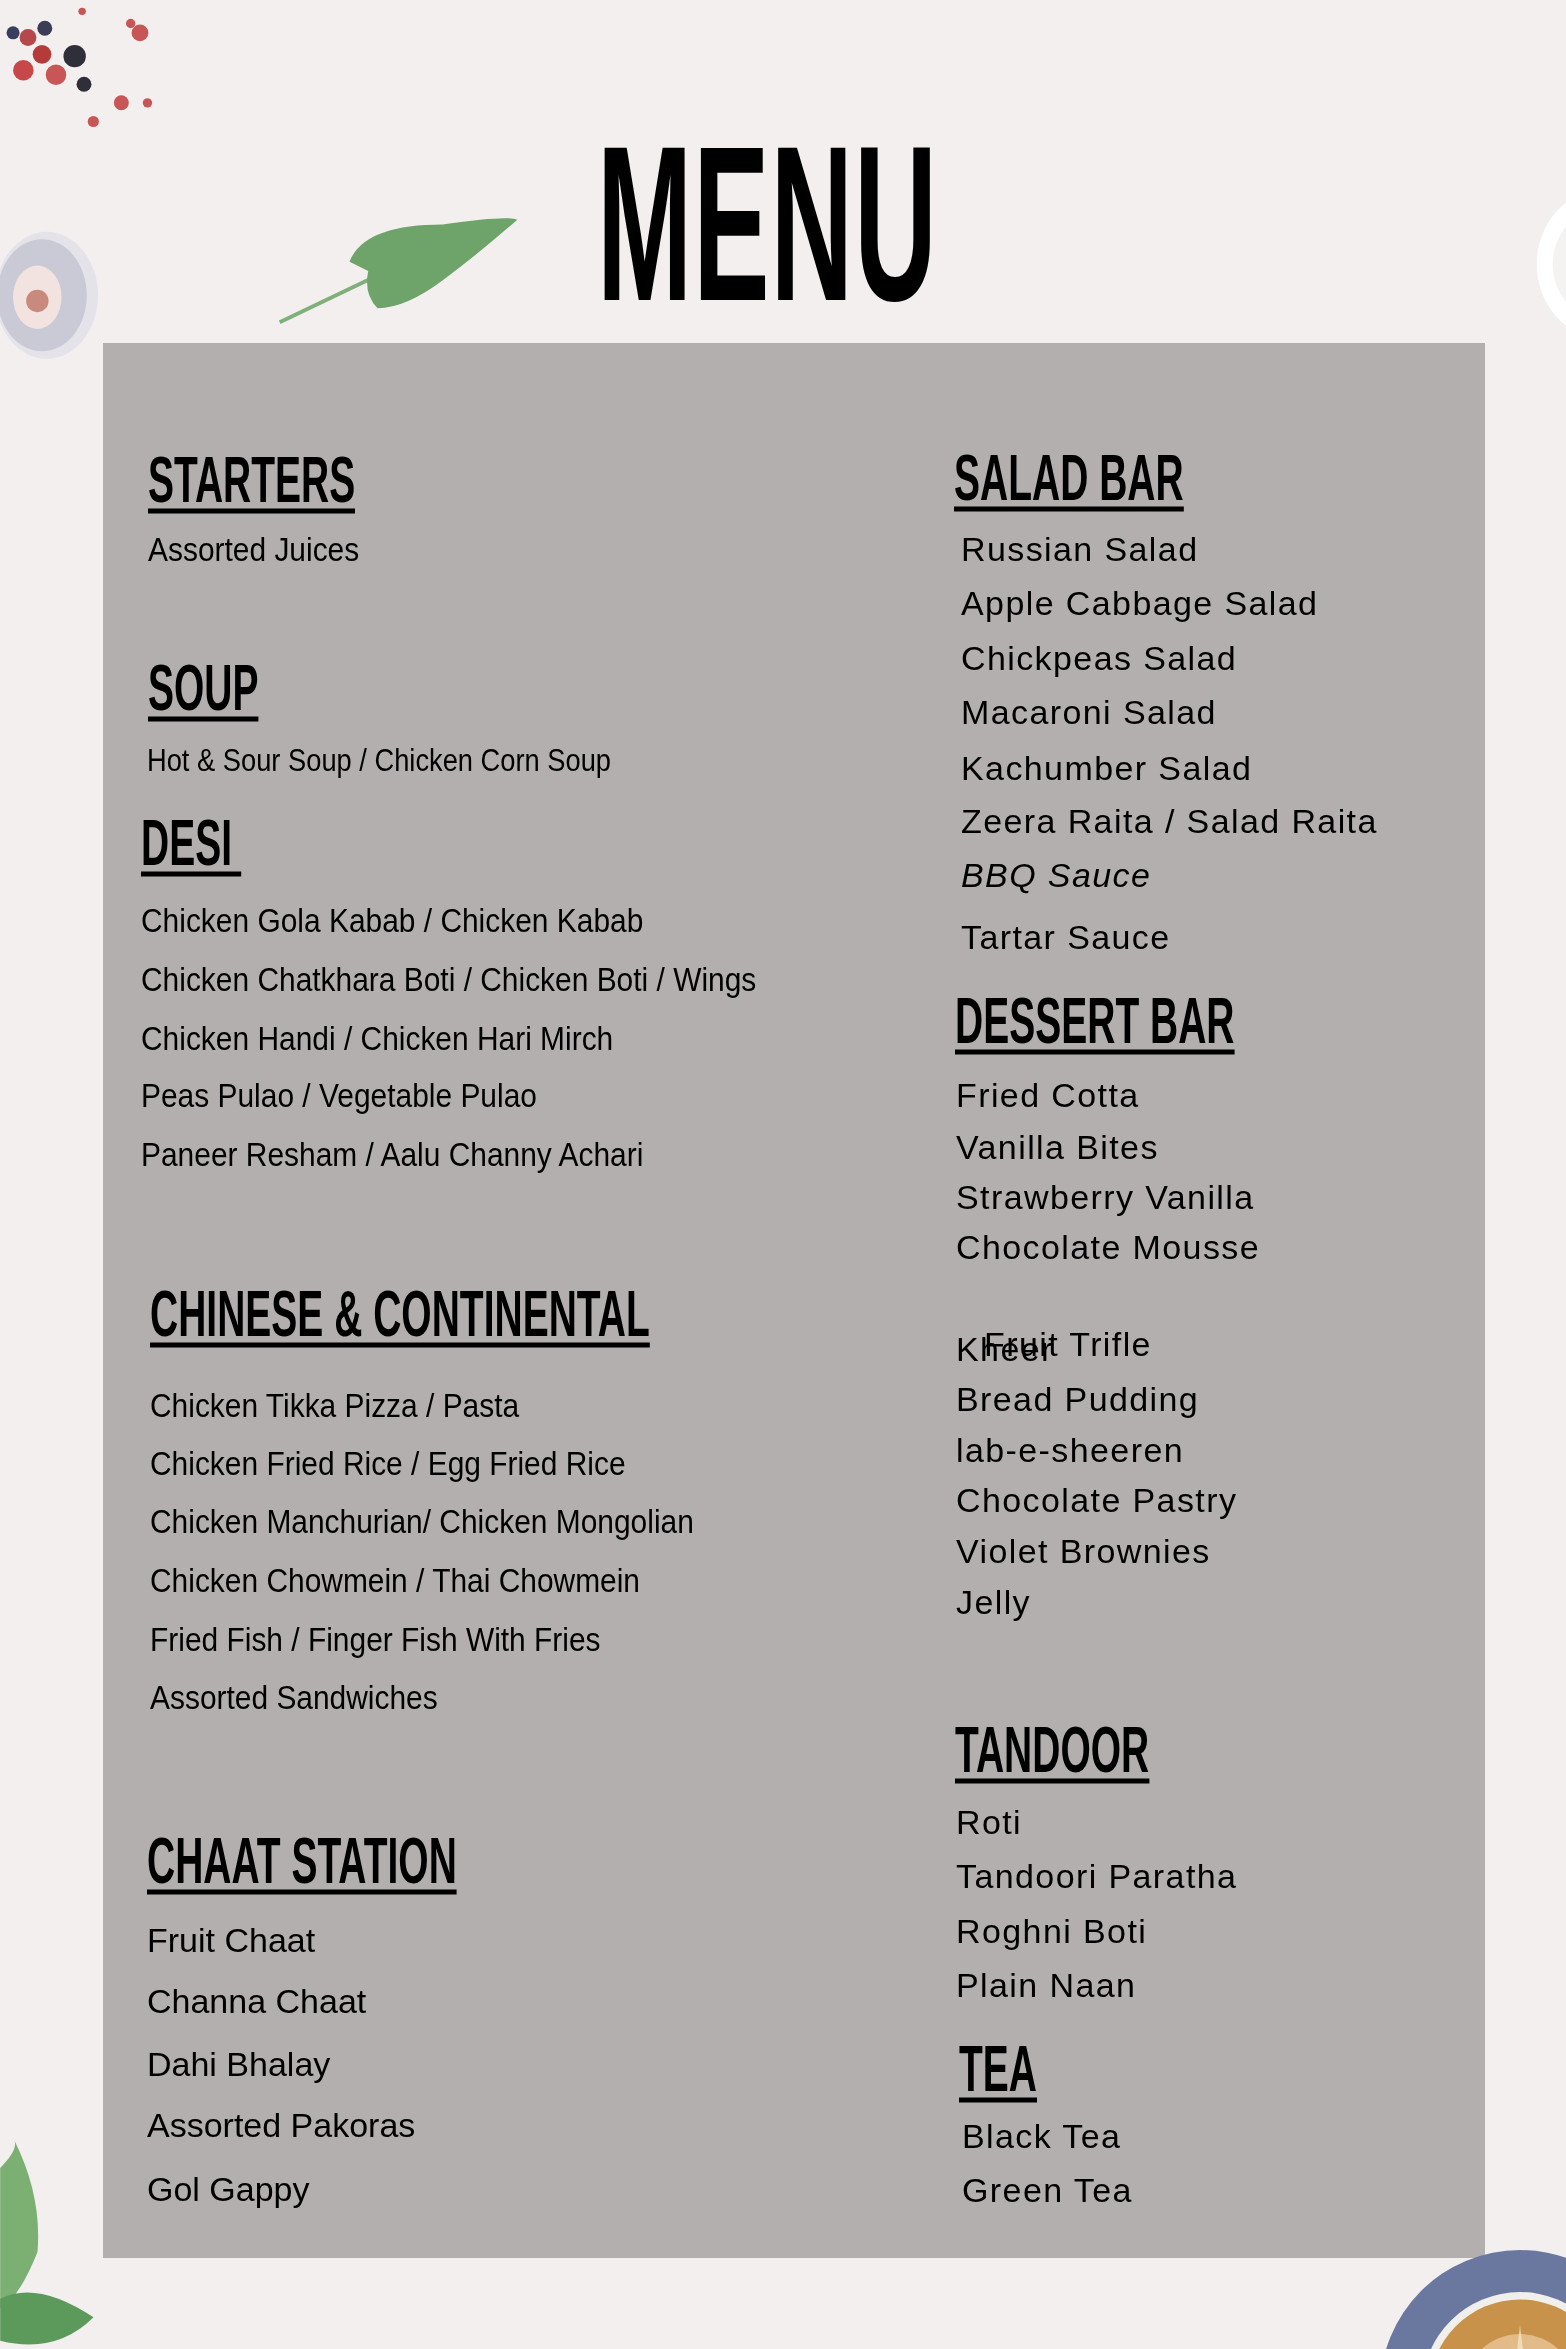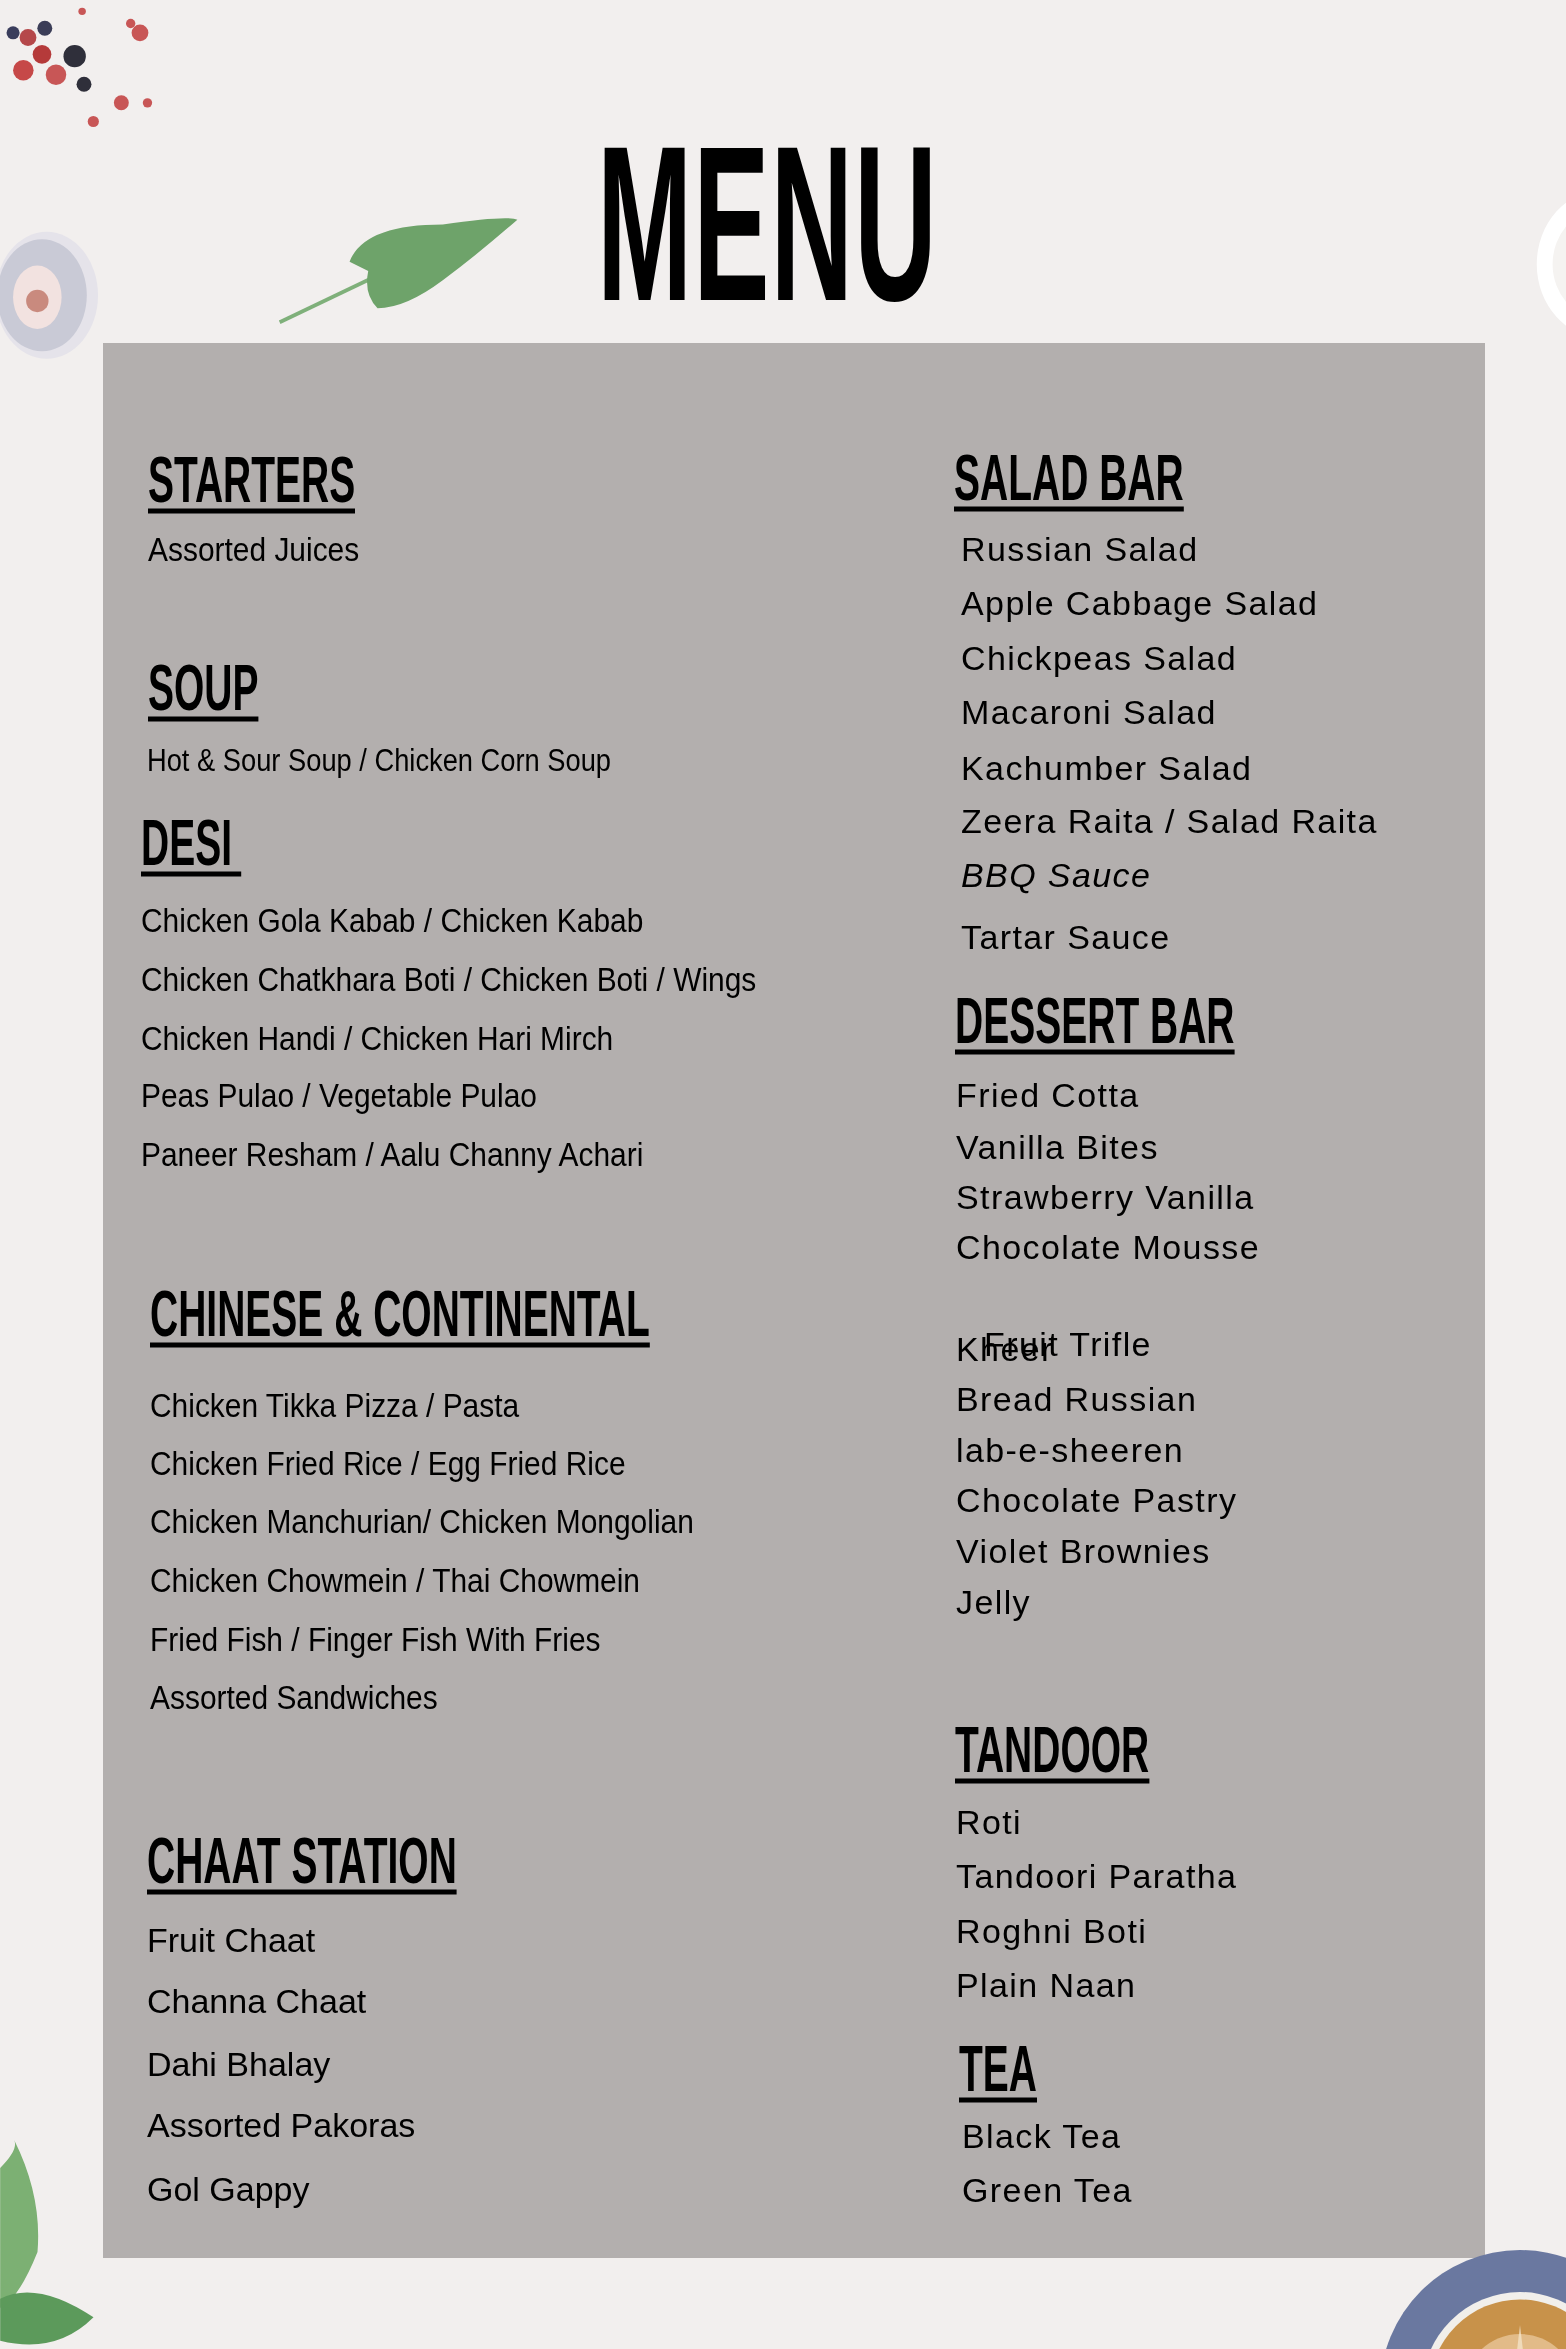--- a/index.html
+++ b/index.html
@@ -118,21 +118,21 @@
 <div class="item wide" style="left:961px;top:875px;font-style:italic;">BBQ Sauce</div>
 <div class="item wide" style="left:961px;top:929px;margin-top:8px;">Tartar Sauce</div>
 
 <div class="heading" style="left:955px;top:1021px;"><span>DESSERT BAR</span></div>
 <div class="item wide" style="left:956px;top:1095px;">Fried Cotta</div>
 <div class="item wide" style="left:956px;top:1147px;">Vanilla Bites</div>
 <div class="item wide" style="left:956px;top:1197px;">Strawberry Vanilla</div>
 <div class="item wide" style="left:956px;top:1247px;">Chocolate Mousse</div>
 <div class="item wide" style="left:984px;top:1298px;margin-top:46px;">Fruit Trifle</div>
 <div class="item wide" style="left:956px;top:1349px;">Kheer</div>
-<div class="item wide" style="left:956px;top:1399px;">Bread Russian</div>
+<div class="item wide" style="left:956px;top:1399px;">Bread Pudding</div>
 <div class="item wide" style="left:956px;top:1450px;">lab-e-sheeren</div>
 <div class="item wide" style="left:956px;top:1500px;">Chocolate Pastry</div>
 <div class="item wide" style="left:956px;top:1551px;">Violet Brownies</div>
 <div class="item wide" style="left:956px;top:1602px;">Jelly</div>
 
 <div class="heading" style="left:955px;top:1750px;"><span>TANDOOR</span></div>
 <div class="item wide" style="left:956px;top:1822px;">Roti</div>
 <div class="item wide" style="left:956px;top:1876px;">Tandoori Paratha</div>
 <div class="item wide" style="left:956px;top:1931px;">Roghni Boti</div>
 <div class="item wide" style="left:956px;top:1985px;">Plain Naan</div>

